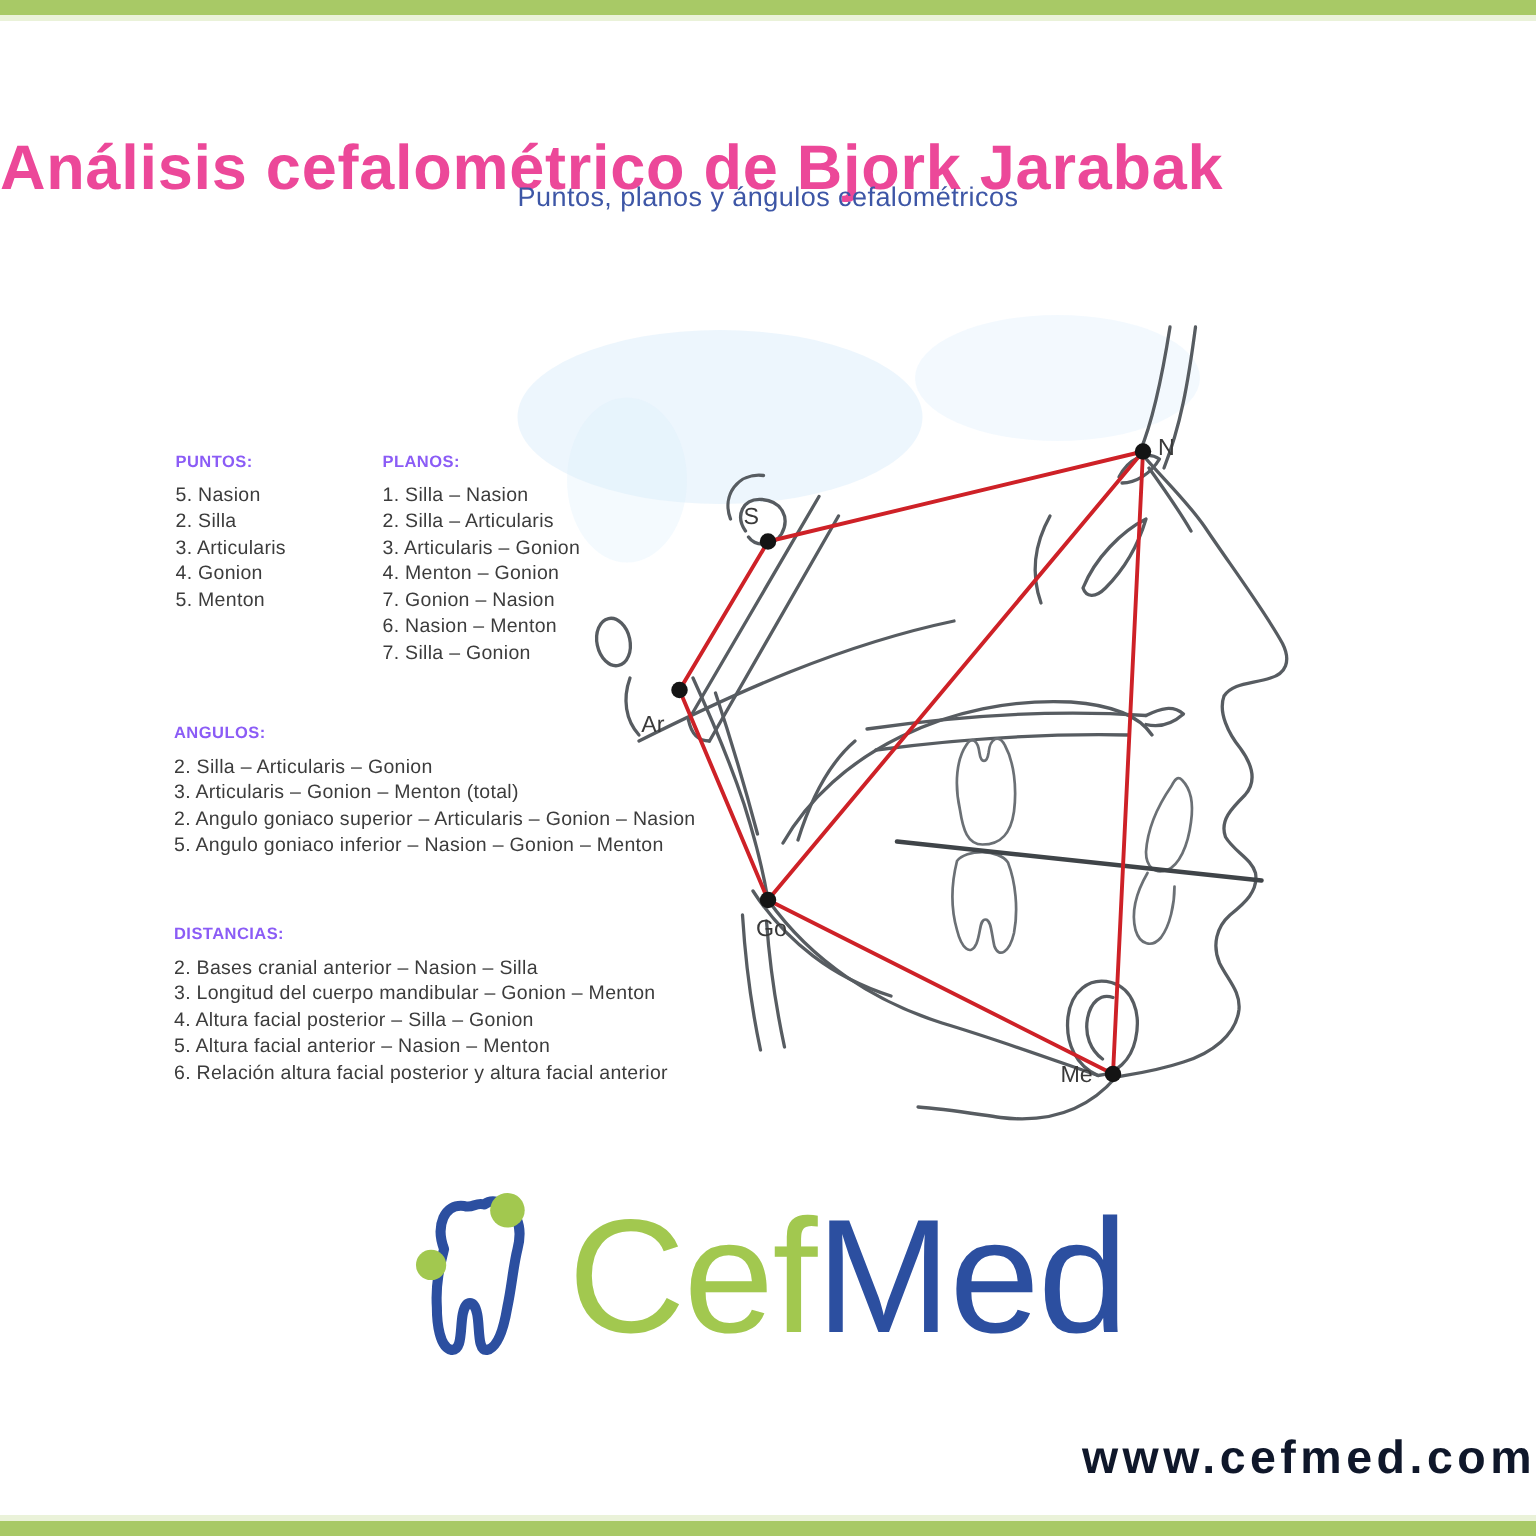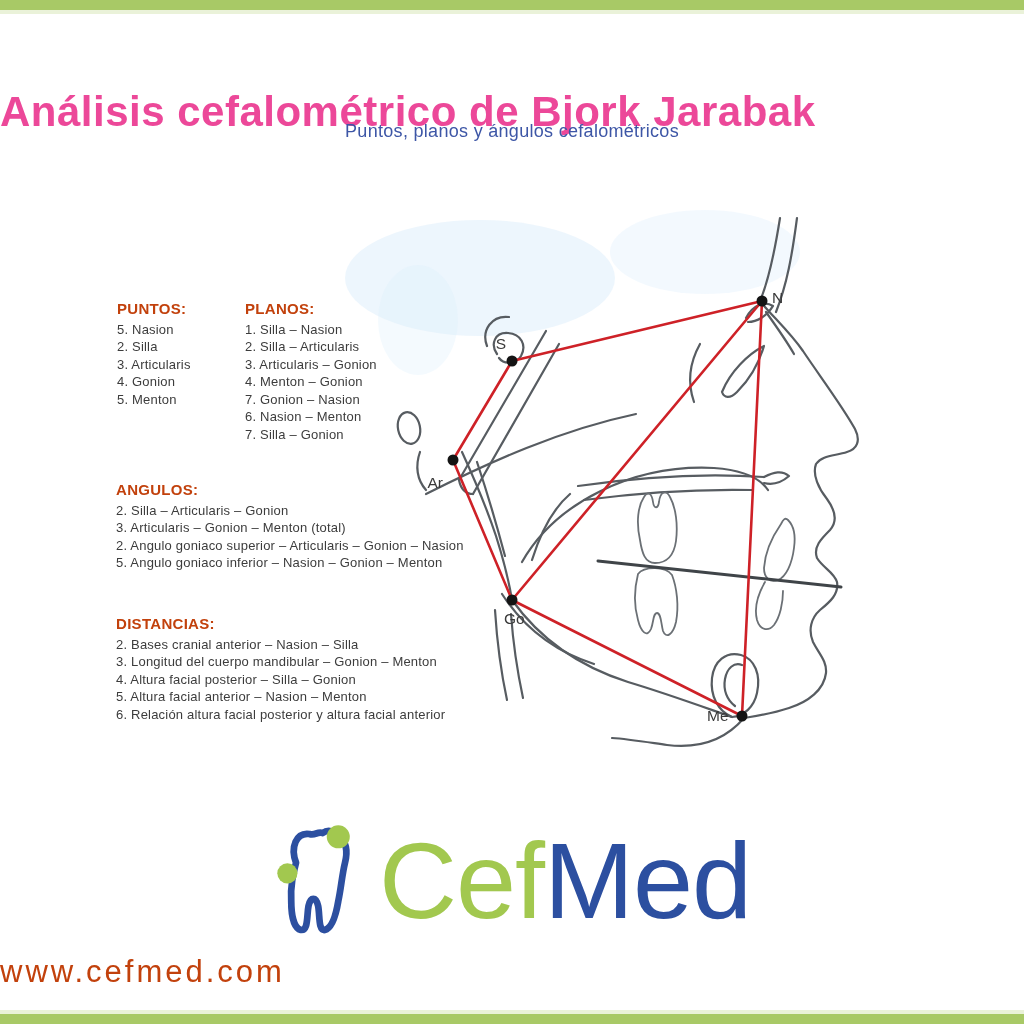--- a/index.html
+++ b/index.html
@@ -14,35 +14,35 @@
 
   .title{position:absolute;top:60px;left:0;width:100%;
          font-size:42px;font-weight:600;color:#ec4899;letter-spacing:.5px;}
   .subtitle{position:absolute;top:121px;left:0;width:100%;text-align:center;
          font-size:18px;font-weight:500;color:#3d56a6;letter-spacing:.3px;}
 
   .scan{position:absolute;left:100px;top:195px;width:830px;height:570px;}
   .tracing{position:absolute;left:0;top:0;width:830px;height:570px;}
 
   .txtblock{position:absolute;color:#3c3c3c;font-size:13px;line-height:17.5px;letter-spacing:.2px;white-space:nowrap;}
-  .txtblock .hdr{font-weight:bold;font-size:15px;color:#c2410c;margin-bottom:3px;letter-spacing:.3px;}
+  .txtblock .hdr{font-weight:bold;font-size:11px;color:#8b5cf6;margin-bottom:3px;letter-spacing:.3px;}
   .blk-puntos{left:17px;top:105px;}
-  .blk-planos{left:145px;top:105px;}
+  .blk-planos{left:155px;top:105px;}
   .blk-angulos{left:16px;top:286px;}
   .blk-distancias{left:16px;top:420px;}
 
-  .logo-row{position:absolute;top:818px;left:0;width:100%;display:flex;
+  .logo-row{position:absolute;top:788px;left:0;width:100%;display:flex;
             justify-content:center;align-items:center;gap:10px;}
   .tooth{width:96px;height:126px;}
   .logo-text{font-size:108px;font-weight:500;letter-spacing:-1px;line-height:1;}
   .logo-text .cef{color:#a2c84f;}
   .logo-text .med{color:#2c4fa0;}
 
-  .url{position:absolute;top:954px;left:0;width:100%;text-align:left;
-       font-size:31px;letter-spacing:3px;color:#c2410c;font-weight:400;}
+  .url{position:absolute;top:954px;left:0;width:100%;text-align:right;
+       font-size:31px;letter-spacing:3px;color:#0f172a;font-weight:700;}
 
   svg text{font-family:"Liberation Sans",sans-serif;}
 </style>
 </head>
 <body>
 
 <div class="canvas">
 
   <div class="bar top"></div>
   <div class="fade top"></div>

